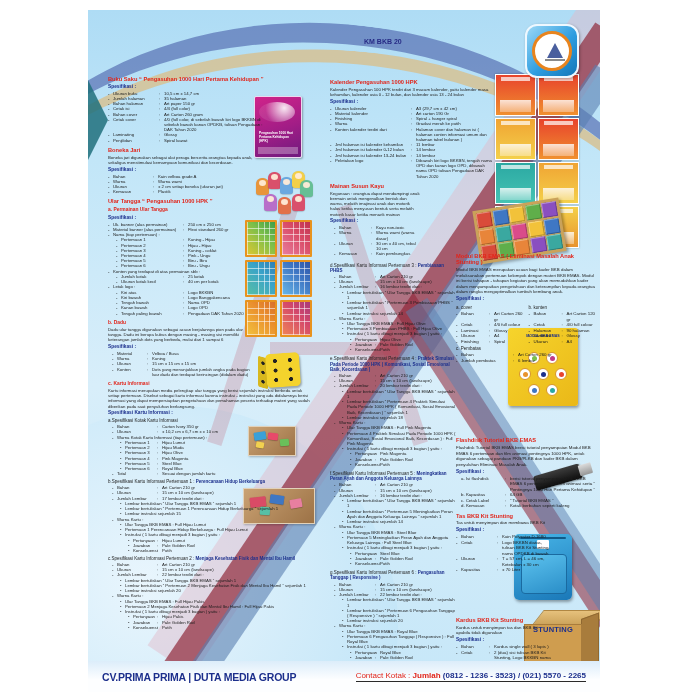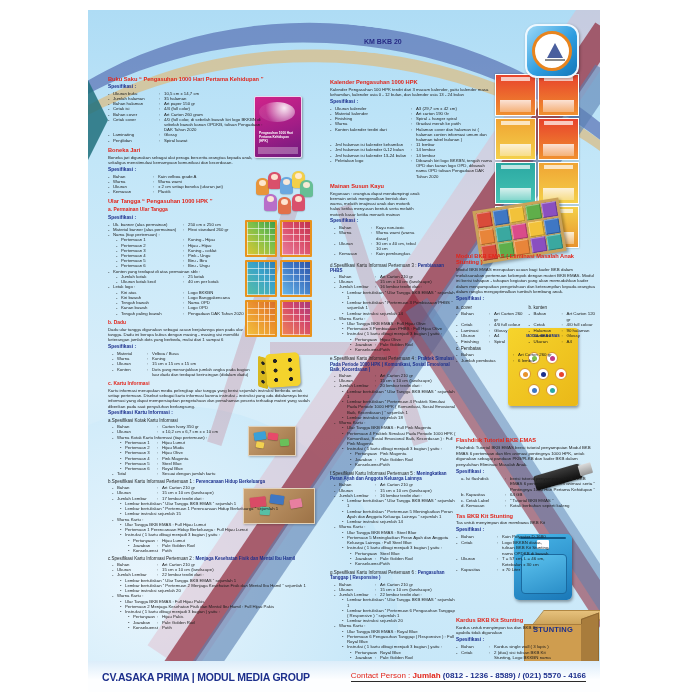--- a/index.html
+++ b/index.html
@@ -1266,18 +1266,18 @@
 
   <div class="ill" id="img-kardus">
     <div class="kd-top"></div>
     <div class="kd-side"></div>
     <div class="kd-front">
       <span class="kd-label">STUNTING</span>
     </div>
   </div>
 
   <div class="footer">
-    <div class="company">CV.ASAKA PRIMA | MODUL MEDIA GROUP</div>
+    <div class="company">CV.PRIMA PRIMA | DUTA MEDIA GROUP</div>
     <div class="contact">
-      <span class="c-label">Contact Person : </span><span class="c-name">Jumlah </span><span class="c-nums">(0812 - 1236 - 8589)  / (021) 5570 - 4166</span>
+      <span class="c-label">Contact Kotak : </span><span class="c-name">Jumlah </span><span class="c-nums">(0812 - 1236 - 3523)  / (021) 5570 - 2265</span>
     </div>
   </div>
 </div>
 
 </body></html>

